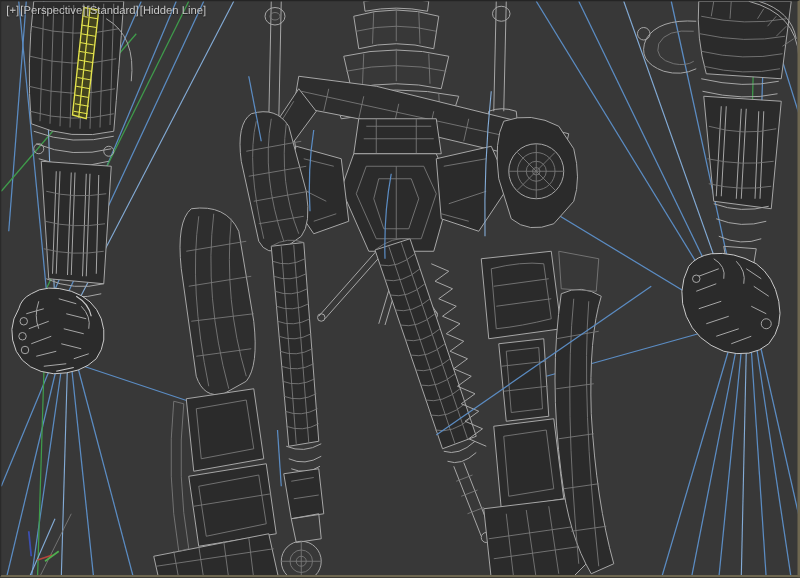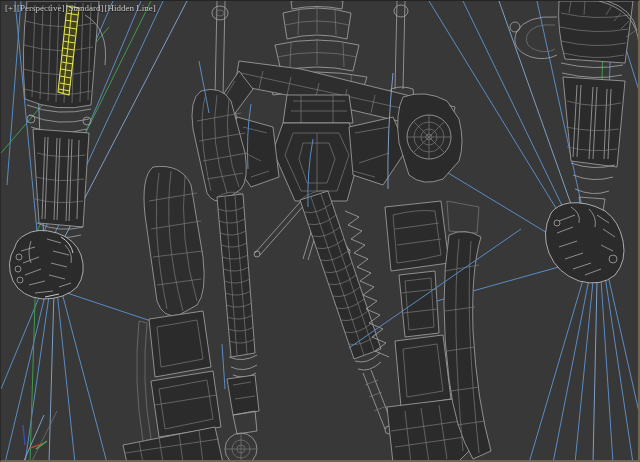--- a/index.html
+++ b/index.html
@@ -10,21 +10,21 @@
     --border:#6e6750; --border-dark:#242424; --label-text:#c8c8c8;
   }
   html,body{margin:0;padding:0;background:#222;}
   #window{
     position:relative;width:640px;height:462px;box-sizing:border-box;
     border-top:1px solid var(--border-dark);
     border-left:1px solid #2a2a2a;
     border-right:2px solid var(--border);
     border-bottom:2px solid var(--border);
     background:var(--bg);overflow:hidden;
-    font-family:Liberation Serif, serif;
+    font-family:Liberation Sans, sans-serif;
   }
   #canvas{position:absolute;left:0;top:0;}
   
   .w  {stroke:var(--wire);fill:none;stroke-width:.8;}
   .wb {stroke:var(--wire-bright);fill:none;stroke-width:1;}
   .wd {stroke:var(--wire-dim);fill:none;stroke-width:.7;}
   .pf {fill:var(--panel);stroke:var(--wire);stroke-width:.8;}
   .pf2{fill:var(--panel2);stroke:var(--wire);stroke-width:.8;}
   .b  {stroke:var(--spline-blue);fill:none;stroke-width:1;}
   .bl {stroke:var(--spline-blue-light);fill:none;stroke-width:.9;}

